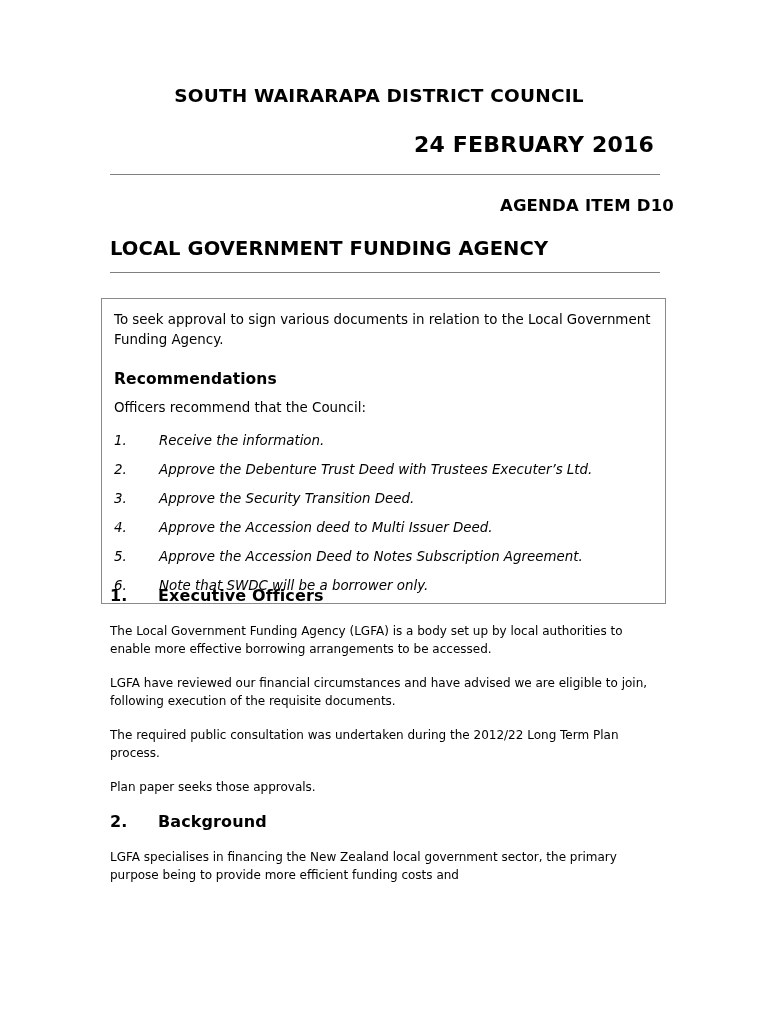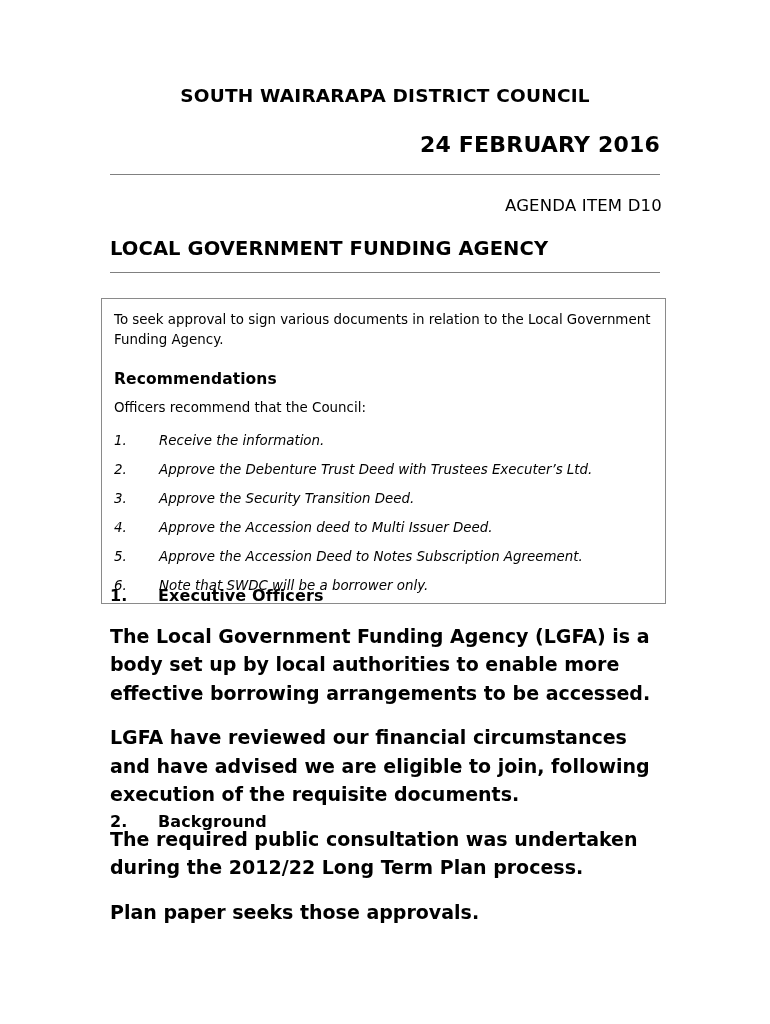--- a/index.html
+++ b/index.html
@@ -23,21 +23,21 @@
     top: 0;
     width: 770px;
     height: 1024px;
     background: #ffffff;
     overflow: hidden;
   }
 
   
   .header-block {
     position: absolute;
-    left: 110px;
+    left: 104px;
     top: 84px;
     width: 550px;
   }
   .council-name {
     font-size: 18.5px;
     font-weight: bold;
     letter-spacing: 0.2px;
     text-align: center;
     line-height: 1.25;
     white-space: nowrap;
@@ -56,25 +56,25 @@
     left: 110px;
     width: 550px;
     height: 0;
     border-top: 1.6px solid #808080;
   }
   .rule-1 { top: 174px; }
   .rule-2 { top: 272px; }
 
   .agenda-item {
     position: absolute;
-    left: 112px;
+    left: 124px;
     top: 196px;
     width: 550px;
     font-size: 16.5px;
-    font-weight: normal;
+    font-weight: bold;
     text-align: right;
     letter-spacing: 0.2px;
   }
 
   .doc-title {
     position: absolute;
     left: 110px;
     top: 237px;
     width: 560px;
     font-size: 19.5px;
@@ -145,24 +145,23 @@
     letter-spacing: 0.1px;
     margin-bottom: 15px;
   }
   .section-num {
     width: 48px;
     flex: 0 0 48px;
   }
   .section-title { flex: 1 1 auto; }
 
   .body-para {
-    font-size: 19px;
+    font-size: 12px;
     line-height: 1.5;
     margin: 0 0 16px 0;
-    font-weight: bold;
   }
   .body-para:last-child { margin-bottom: 0; }
 
   .sec-exec { top: 586px; }
   .sec-back { top: 812px; }
 </style>
 </head>
 <body>
 
 <div class="page">
@@ -223,15 +222,16 @@
     <p class="body-para">LGFA have reviewed our financial circumstances and have advised we are eligible to join, following execution of the requisite documents.</p>
     <p class="body-para">The required public consultation was undertaken during the 2012/22 Long Term Plan process.</p>
     <p class="body-para">Plan paper seeks those approvals.</p>
   </div>
 
   <div class="section sec-back">
     <div class="section-heading">
       <span class="section-num">2.</span>
       <span class="section-title">Background</span>
     </div>
+    <p class="body-para">LGFA specialises in financing the New Zealand local government sector, the primary purpose being to provide more efficient funding costs and</p>
   </div>
 
 </div>
 
 </body></html>

